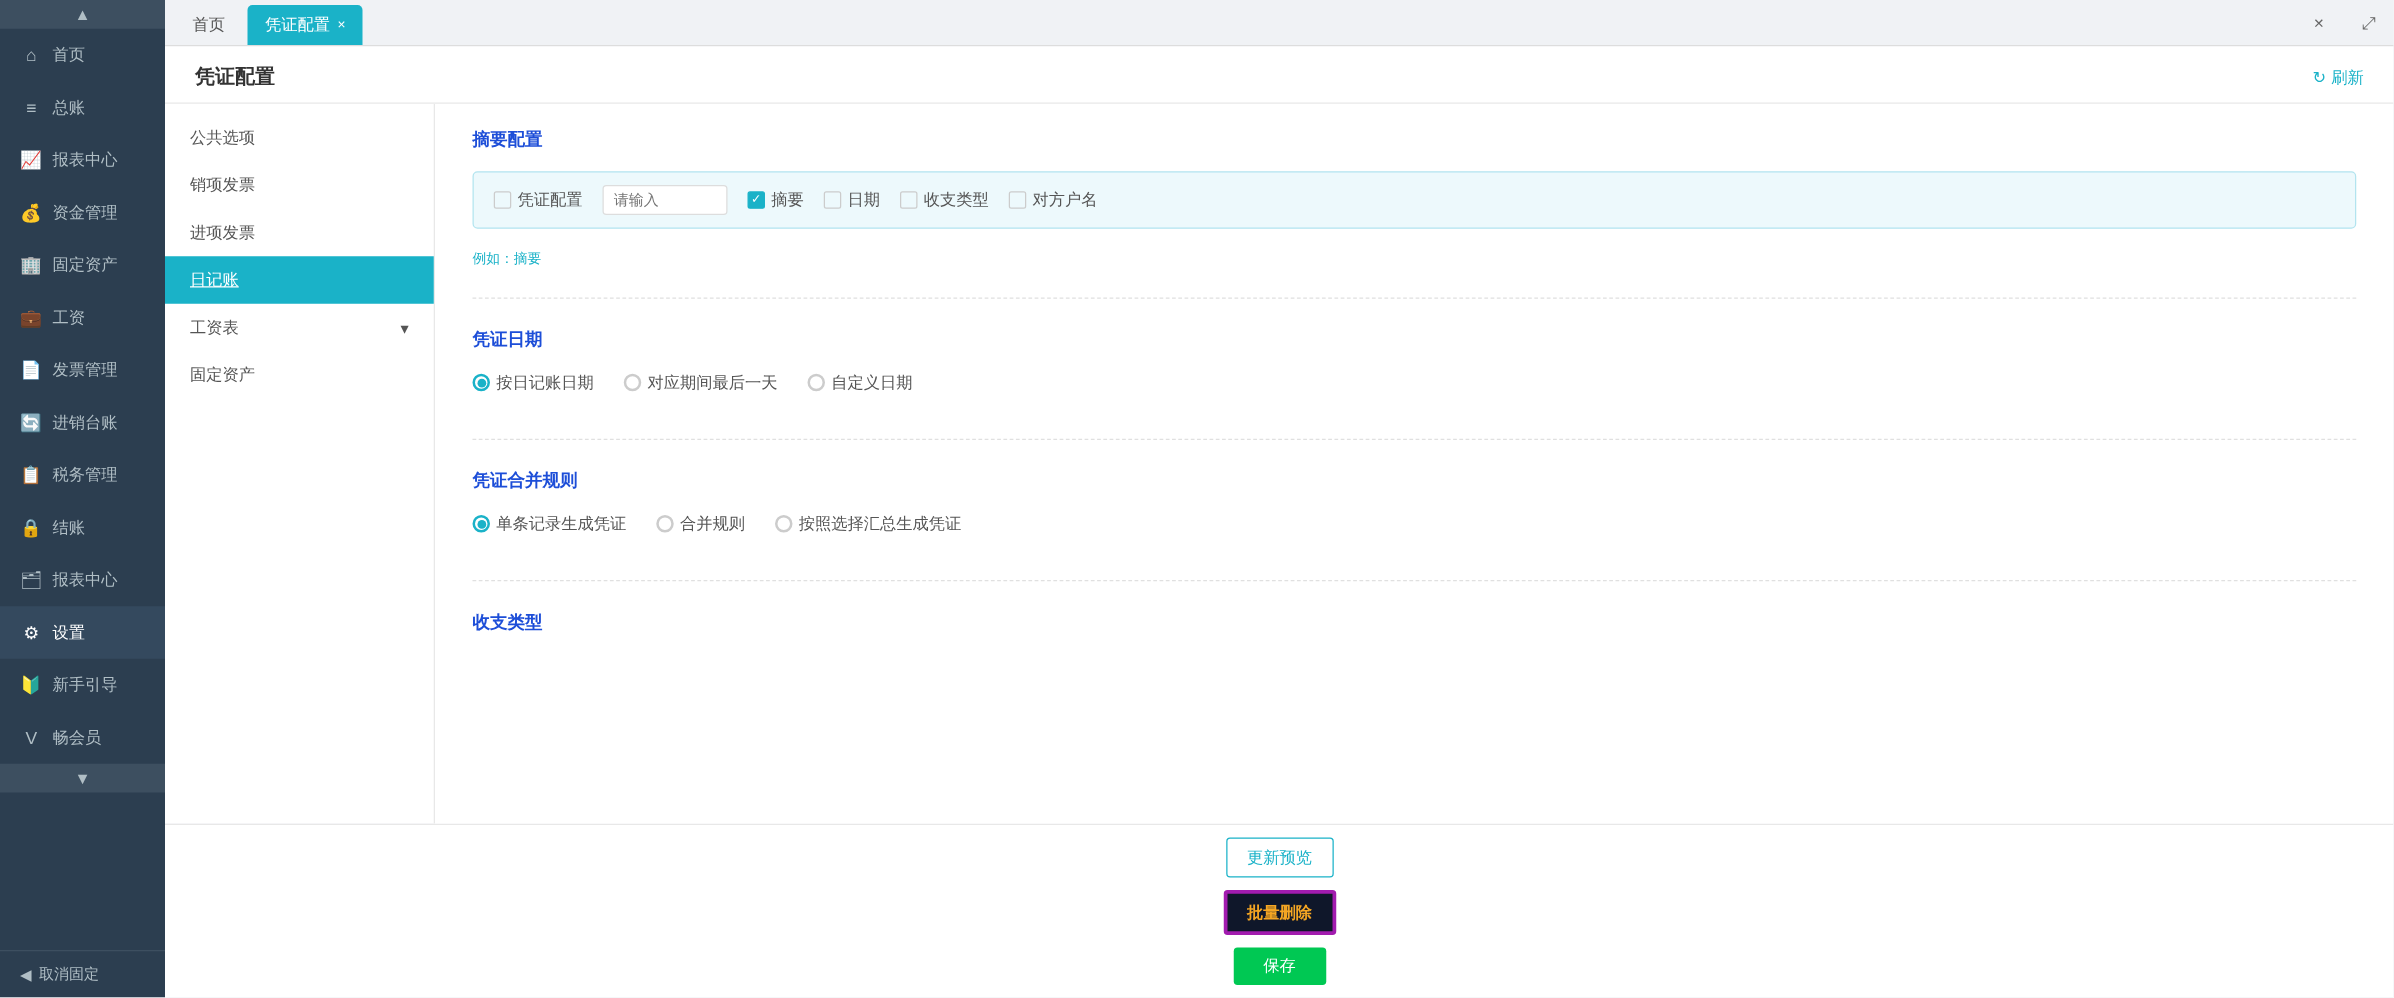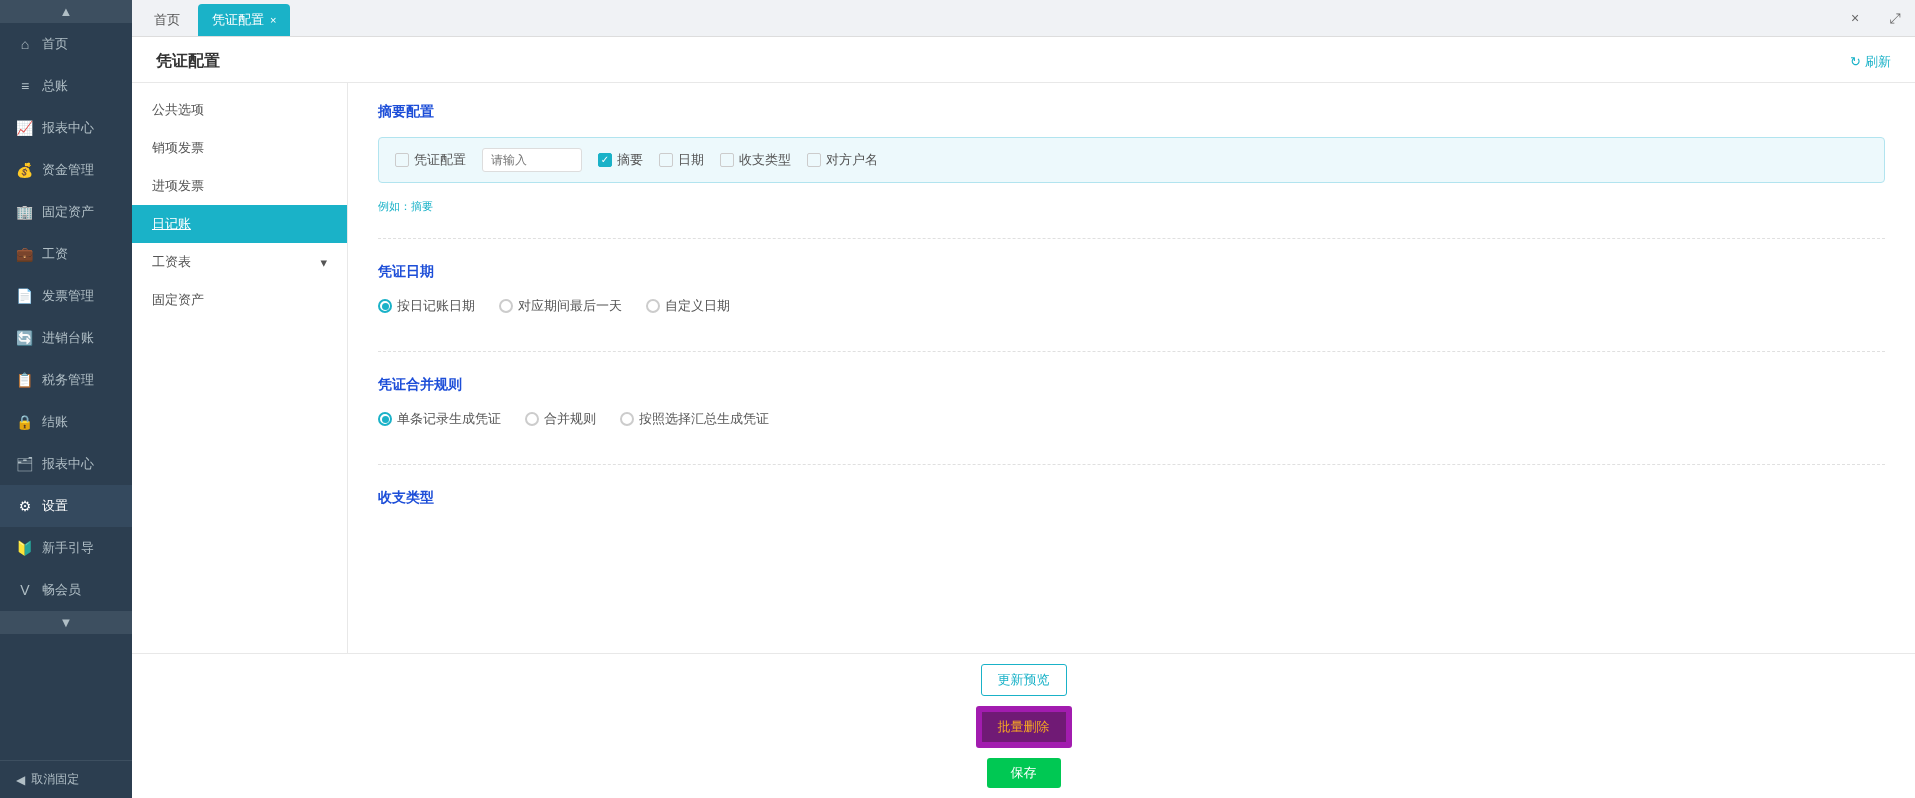--- a/index.html
+++ b/index.html
@@ -251,27 +251,28 @@
     .btn-outline {
       border: 1px solid #1ab2c8;
       color: #1ab2c8;
       background: #fff;
       border-radius: 3px;
       padding: 6px 16px;
       cursor: pointer;
       font-size: 13px;
     }
     .btn-danger-outline {
-      border: 6px solid #a21caf;
+      border: 3px solid #a21caf;
       color: #f5a623;
-      background: #701a75;
+      background: #0f172a;
       border-radius: 3px;
       padding: 6px 16px;
       cursor: pointer;
       font-size: 13px;
+      font-weight: bold;
     }
     .btn-primary {
       background: #00c853;
       color: #fff;
       border: none;
       border-radius: 3px;
       padding: 6px 24px;
       cursor: pointer;
       font-size: 13px;
     }

